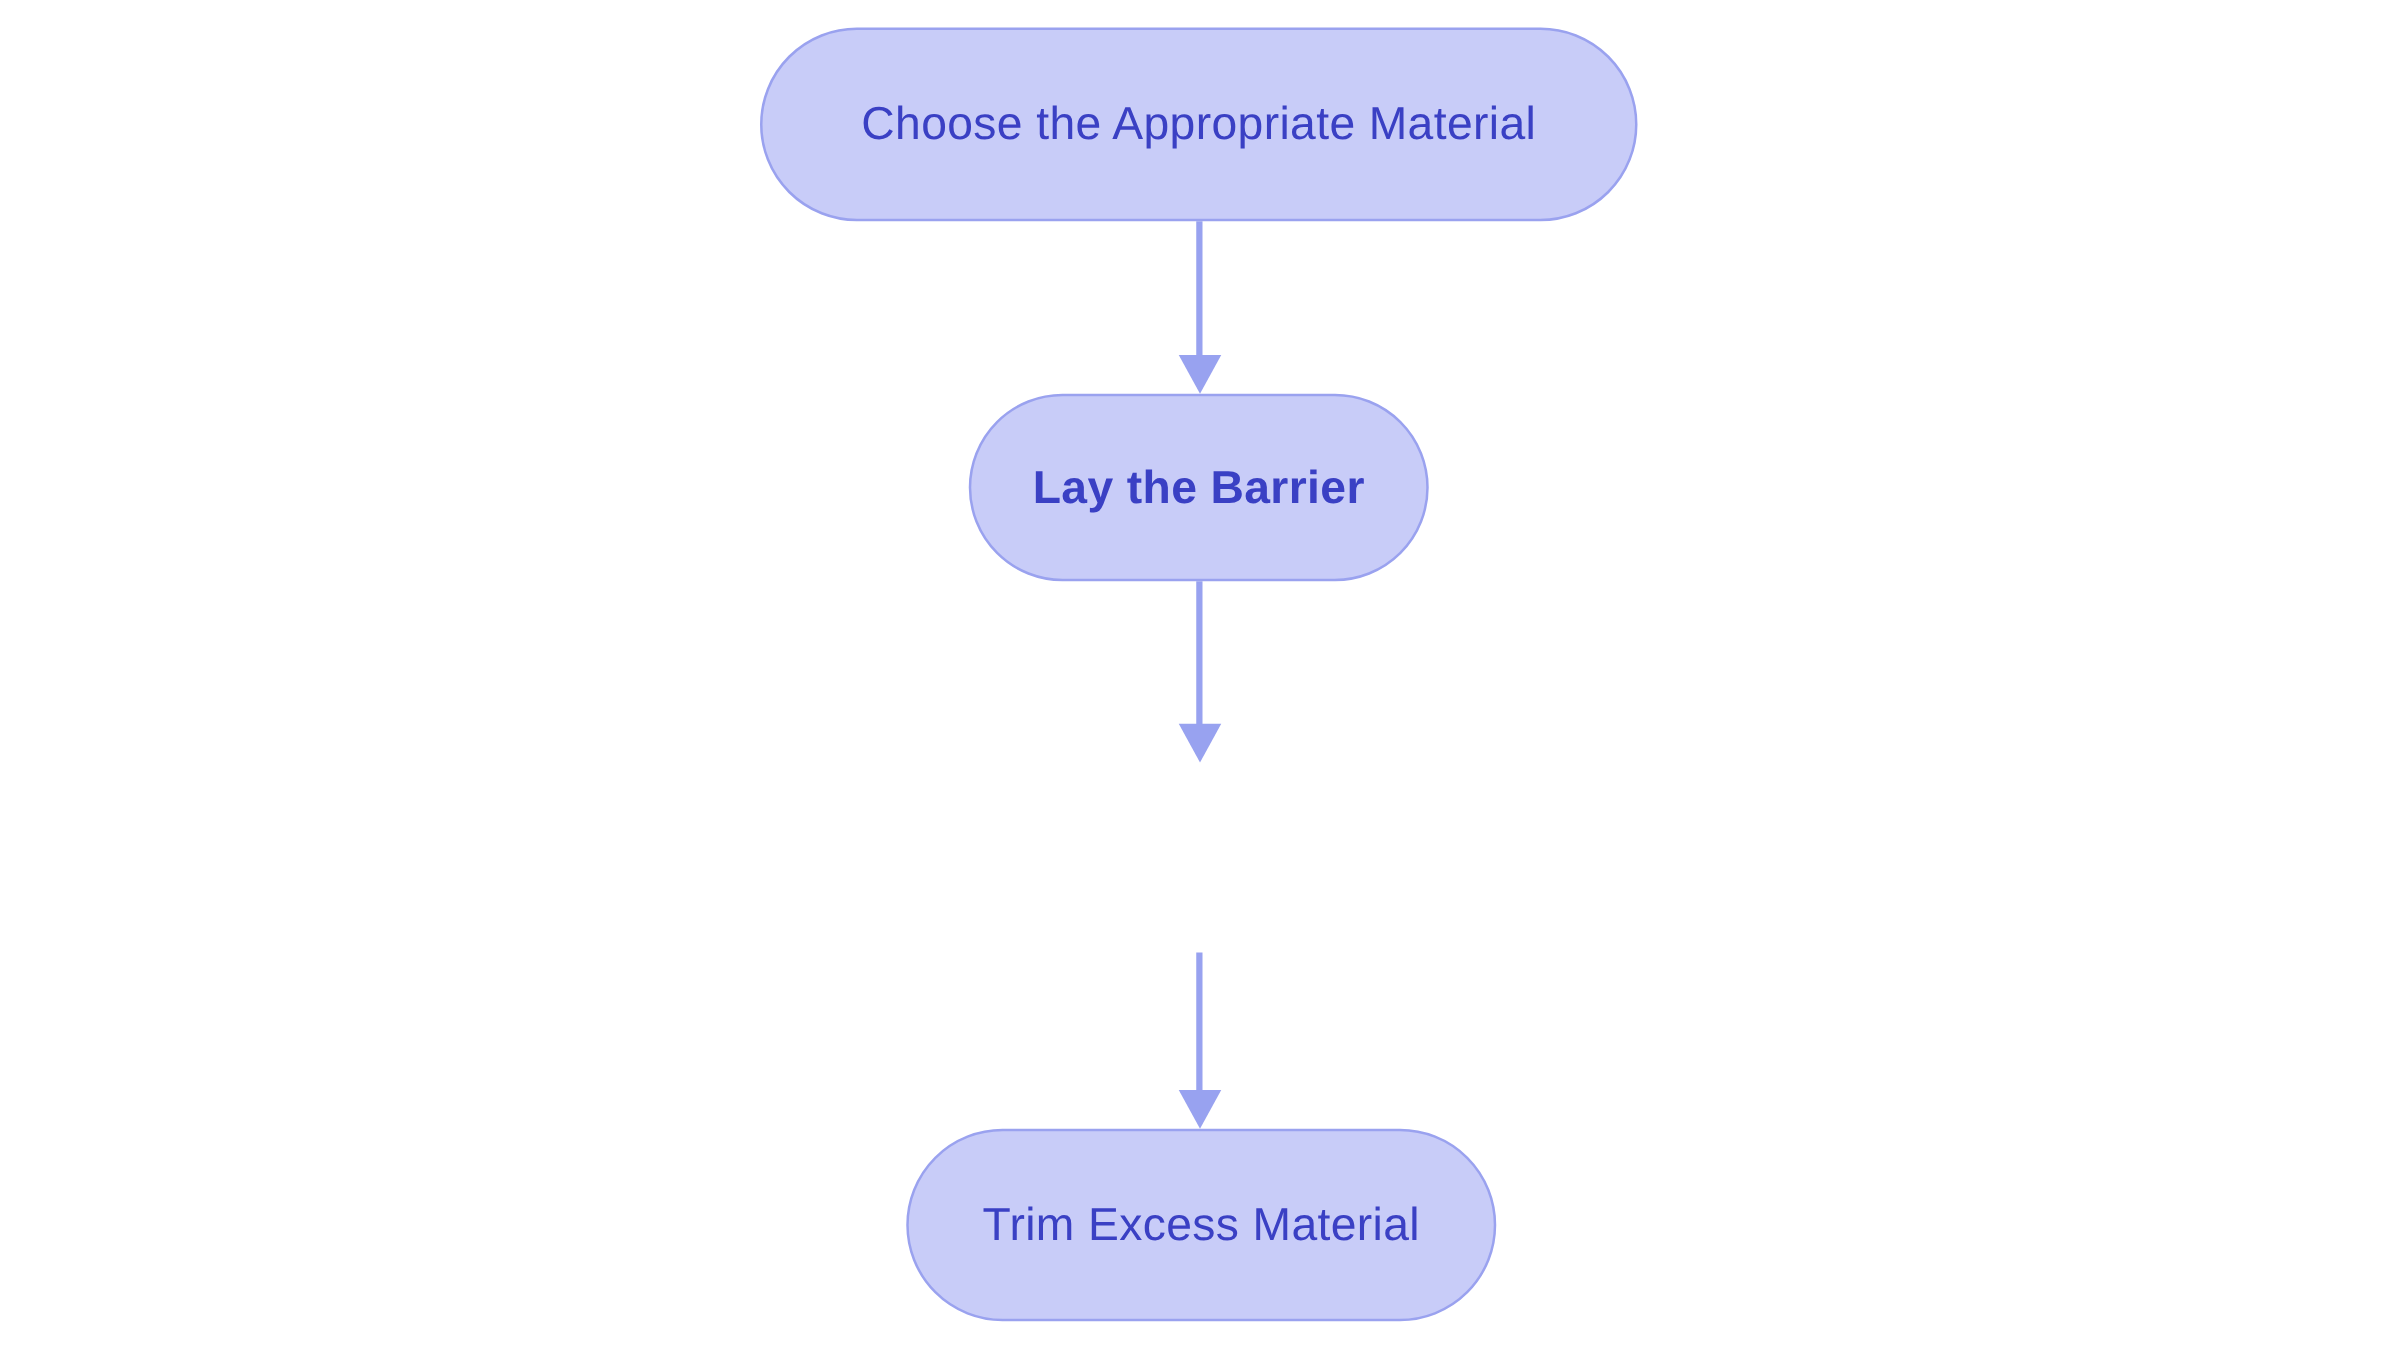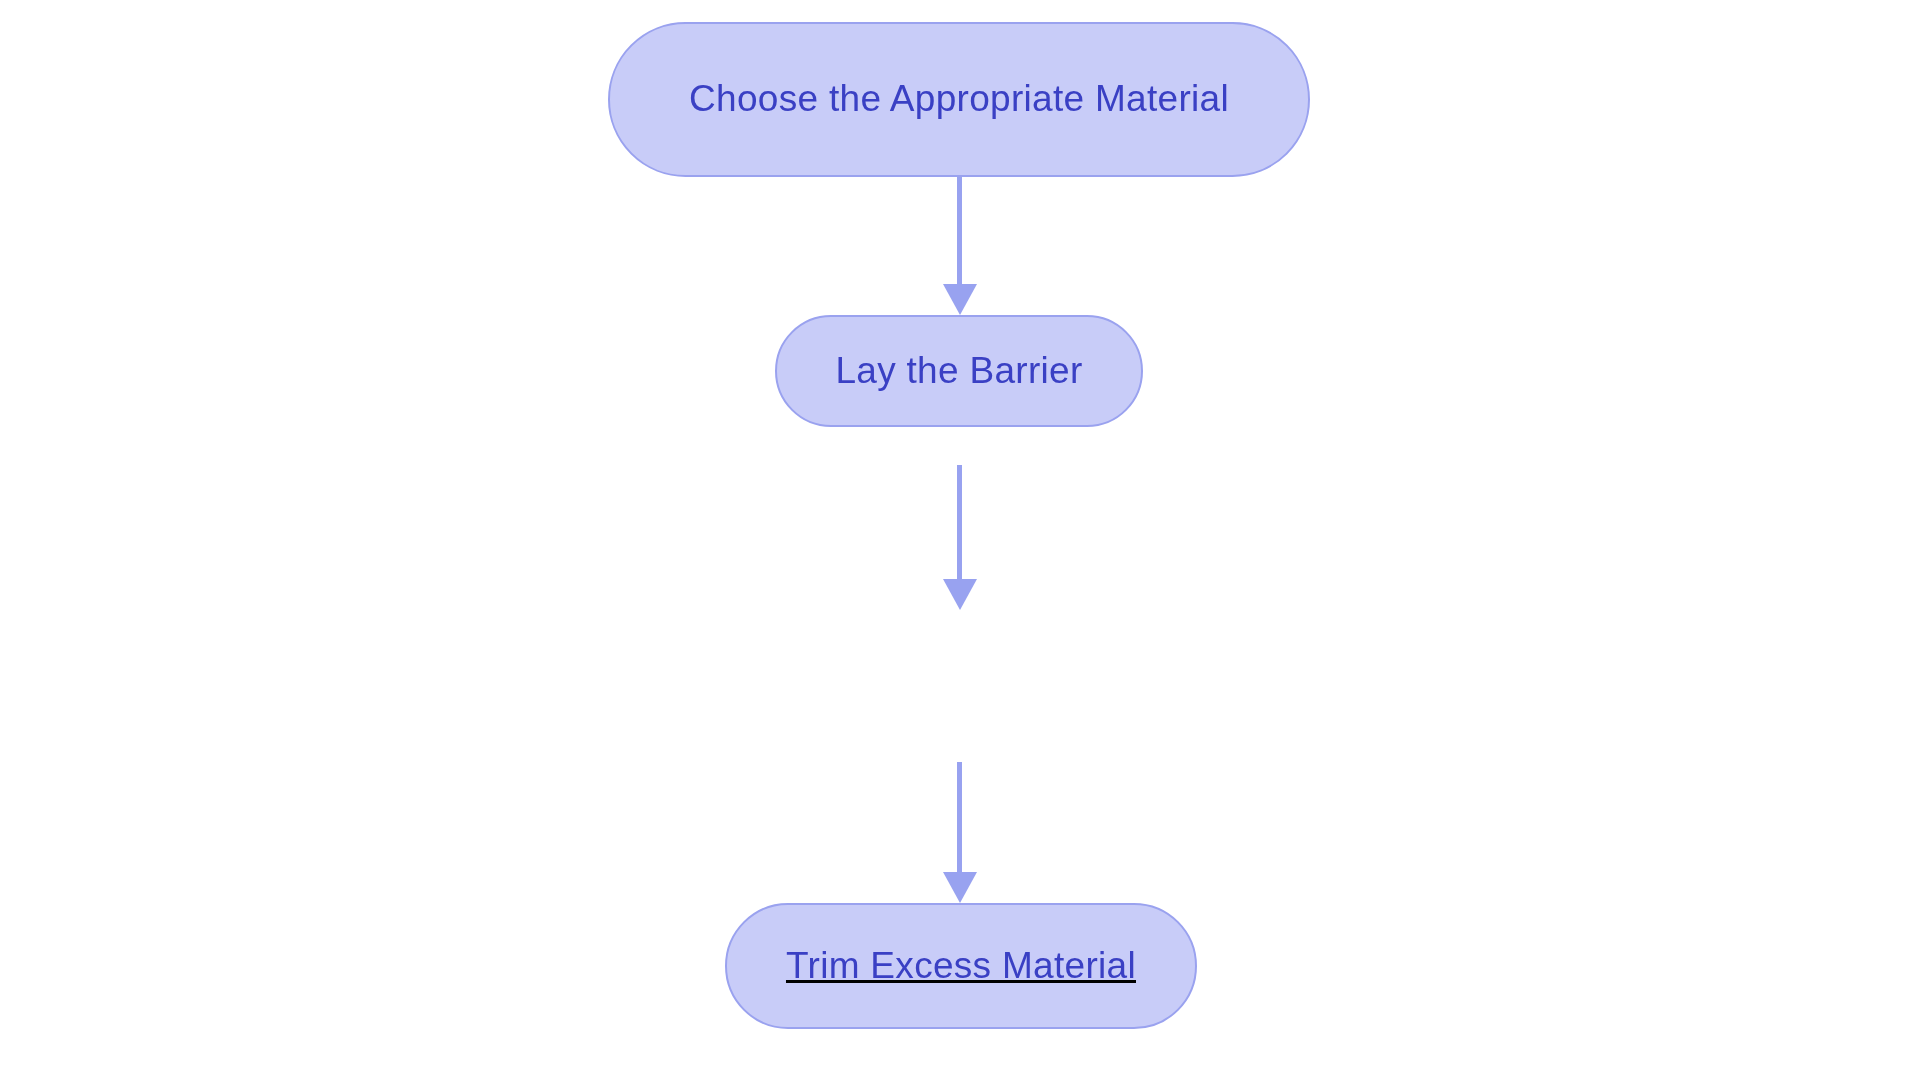--- a/index.html
+++ b/index.html
@@ -28,23 +28,23 @@
   }
   .node-label {
     color: var(--node-text, #3a40c4);
     font-size: 37px;
     letter-spacing: 0.3px;
     line-height: 1;
     white-space: nowrap;
     padding-bottom: 2px;
   }
   .node-1 { left: 608px; top: 22px;  width: 702px; height: 155px; }
-  .node-2 { left: 775px; top: 315px; width: 368px; height: 112px; }
+  .node-2 { left: 775px; top: 315px; width: 368px; height: 150px; font-weight: bold; }
   .node-3 { left: 743px; top: 610px; width: 435px; height: 152px; }
-  .node-4 { left: 725px; top: 903px; width: 472px; height: 126px; text-decoration: underline; }
+  .node-4 { left: 725px; top: 903px; width: 472px; height: 154px; }
 
   .arrow-line {
     position: absolute;
     width: 5px;
     left: 957px;
     background: var(--arrow, #98a2f0);
   }
   .arrow-head {
     position: absolute;
     left: 943px;

